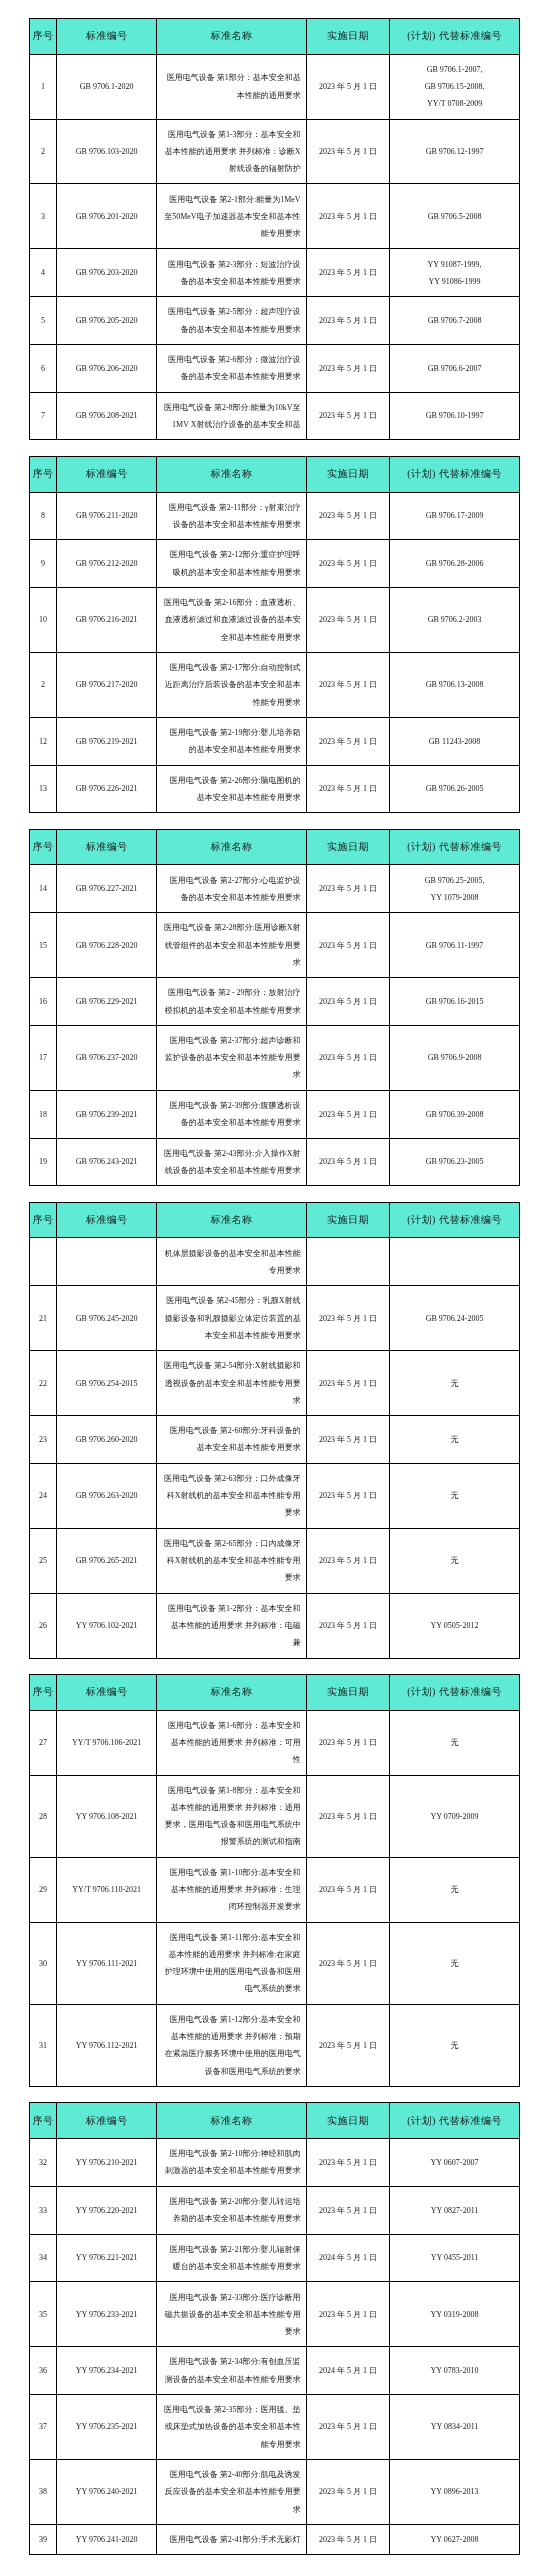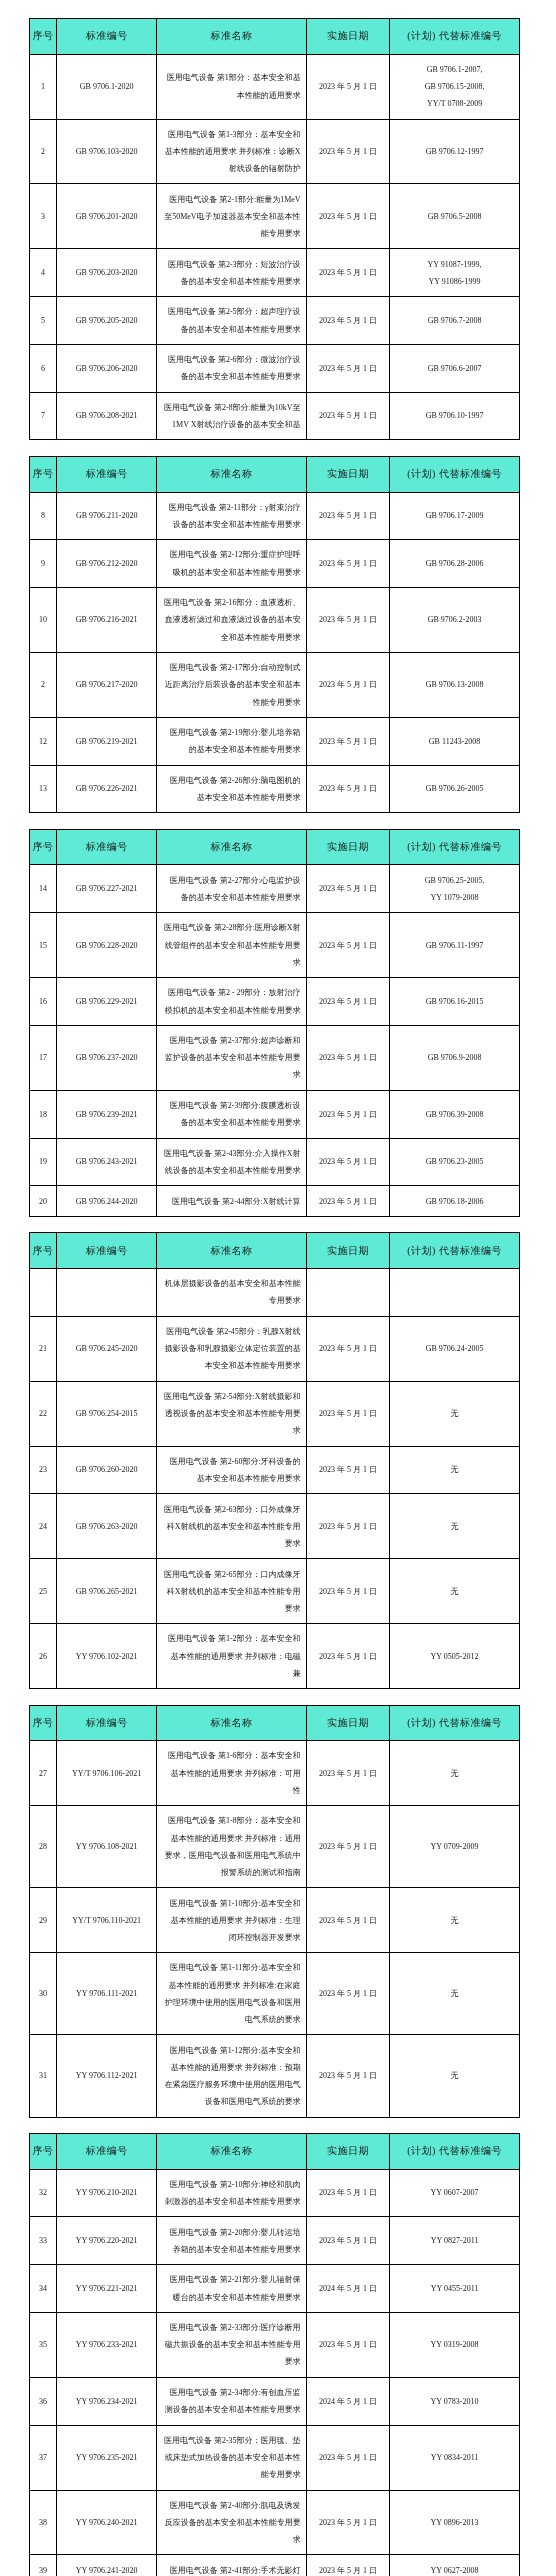--- a/index.html
+++ b/index.html
@@ -250,27 +250,20 @@
             <td class="cell-date">2023 年 5 月 1 日</td>
             <td class="cell-replaced">GB 9706.39-2008</td>
           </tr>
           <tr>
             <td class="cell-no">19</td>
             <td class="cell-code">GB 9706.243-2021</td>
             <td class="cell-name">医用电气设备 第2-43部分:介入操作X射线设备的基本安全和基本性能专用要求</td>
             <td class="cell-date">2023 年 5 月 1 日</td>
             <td class="cell-replaced">GB 9706.23-2005</td>
           </tr>
-          <tr>
-            <td class="cell-no">20</td>
-            <td class="cell-code">GB 9706.244-2020</td>
-            <td class="cell-name">医用电气设备 第2-44部分:X射线计算</td>
-            <td class="cell-date">2023 年 5 月 1 日</td>
-            <td class="cell-replaced">GB 9706.18-2006</td>
-          </tr>
         </tbody>
       </table>
       <table class="std-table">
         <colgroup>
           <col class="c-no">
           <col class="c-code">
           <col class="c-name">
           <col class="c-date">
           <col class="c-replaced">
         </colgroup>

